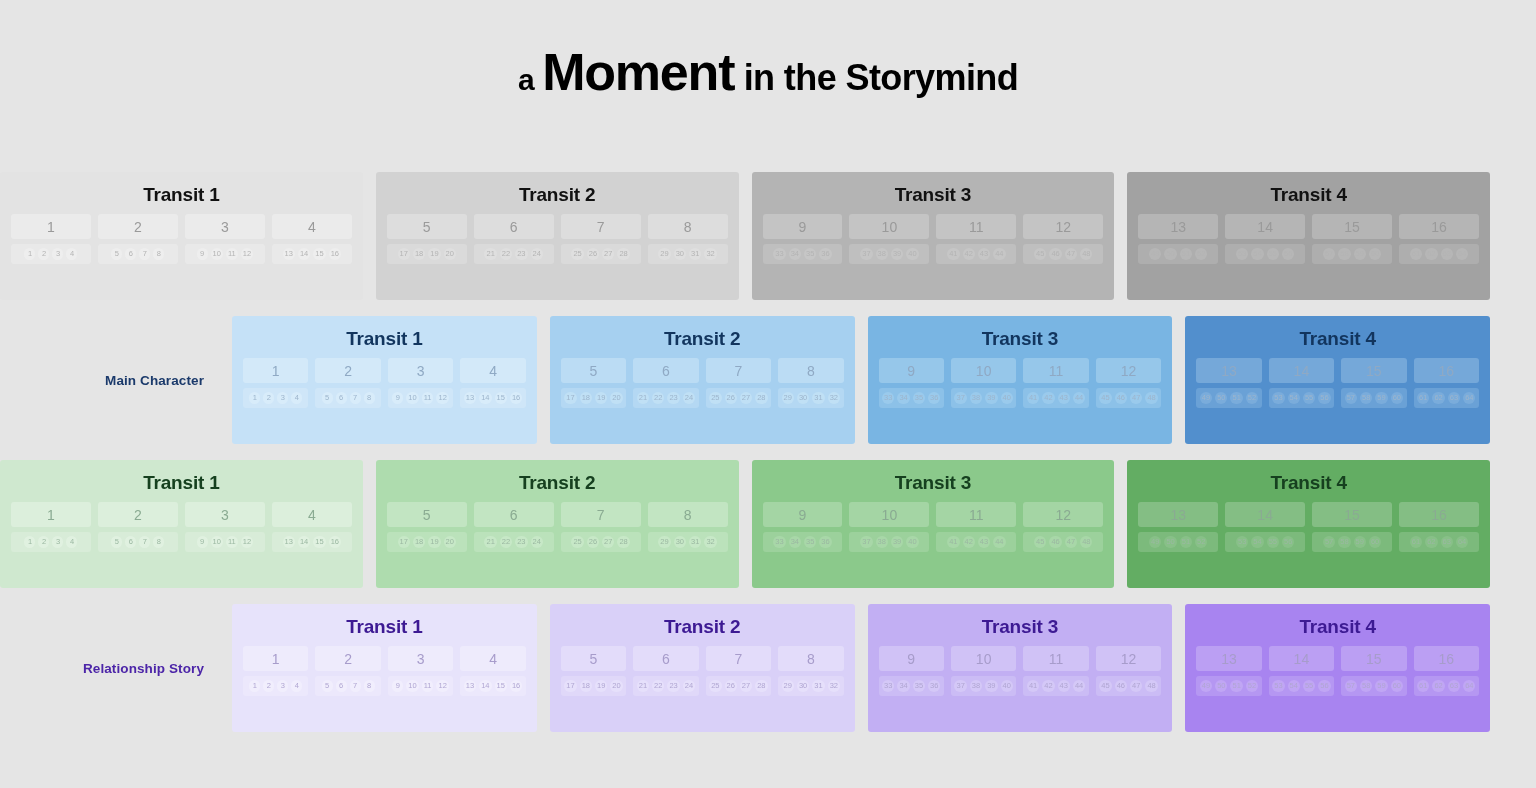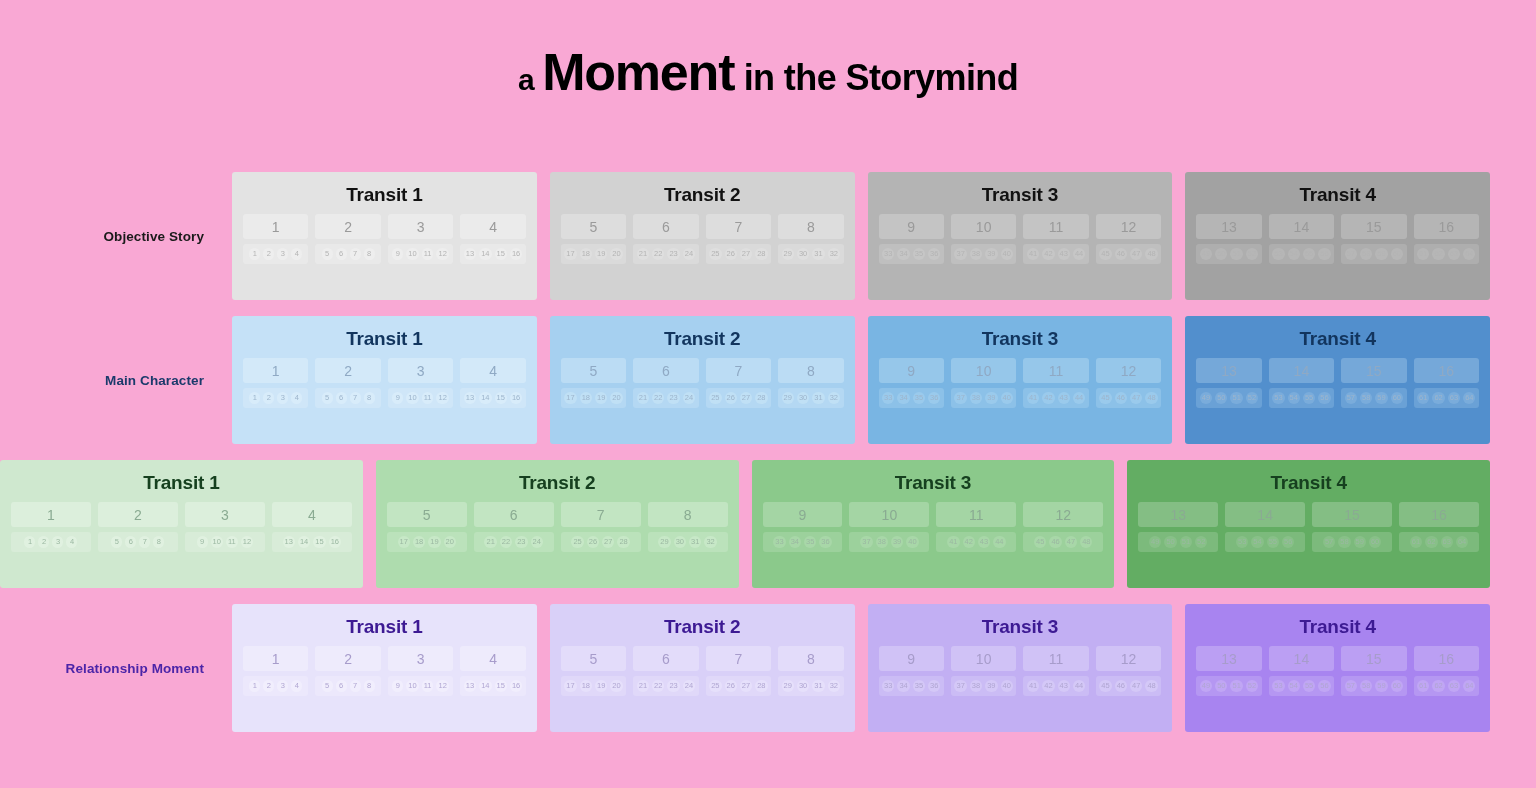--- a/index.html
+++ b/index.html
@@ -111,29 +111,28 @@
     padding:0 2px;
     min-width:11px;
     text-align:center;
     border-radius:6px;
     font-weight:400;
   }
 </style>
 </head>
 <body style="background: rgb(250, 250, 250);">
 
-<div id="page" style="background: #f9a8d4;">
+<div id="page" style="background: #e5e5e5;">
 
   <div class="title-wrap">
     <span class="t-small">a </span><span class="t-big">Moment</span><span class="t-mid"> in the Storymind</span>
   </div>
 
   <div class="grid" id="grid">
       <div class="row">
-        <div class="row-label" style="color: rgb(26, 26, 26);">Objective Story</div>
         <div class="blocks">
           <div class="block" style="background: rgb(227, 227, 227);">
             <div class="block-title" style="color: rgb(17, 17, 17);">Transit 1</div>
             <div class="signposts">
               <div class="signpost" style="background: rgb(235, 235, 235); color: rgb(154, 154, 154);">1</div>
               <div class="signpost" style="background: rgb(235, 235, 235); color: rgb(154, 154, 154);">2</div>
               <div class="signpost" style="background: rgb(235, 235, 235); color: rgb(154, 154, 154);">3</div>
               <div class="signpost" style="background: rgb(235, 235, 235); color: rgb(154, 154, 154);">4</div>
             </div>
             <div class="variations-row">
@@ -553,21 +552,21 @@
                 <span class="var" style="background: rgb(136, 192, 136); color: rgb(155, 184, 162);">61</span>
                 <span class="var" style="background: rgb(136, 192, 136); color: rgb(155, 184, 162);">62</span>
                 <span class="var" style="background: rgb(136, 192, 136); color: rgb(155, 184, 162);">63</span>
                 <span class="var" style="background: rgb(136, 192, 136); color: rgb(155, 184, 162);">64</span>
               </div>
             </div>
           </div>
         </div>
       </div>
       <div class="row">
-        <div class="row-label" style="color: rgb(76, 37, 168);">Relationship Moment</div>
+        <div class="row-label" style="color: rgb(76, 37, 168);">Relationship Story</div>
         <div class="blocks">
           <div class="block" style="background: rgb(231, 227, 251);">
             <div class="block-title" style="color: rgb(61, 26, 147);">Transit 1</div>
             <div class="signposts">
               <div class="signpost" style="background: rgb(238, 235, 252); color: rgb(167, 156, 203);">1</div>
               <div class="signpost" style="background: rgb(238, 235, 252); color: rgb(167, 156, 203);">2</div>
               <div class="signpost" style="background: rgb(238, 235, 252); color: rgb(167, 156, 203);">3</div>
               <div class="signpost" style="background: rgb(238, 235, 252); color: rgb(167, 156, 203);">4</div>
             </div>
             <div class="variations-row">

